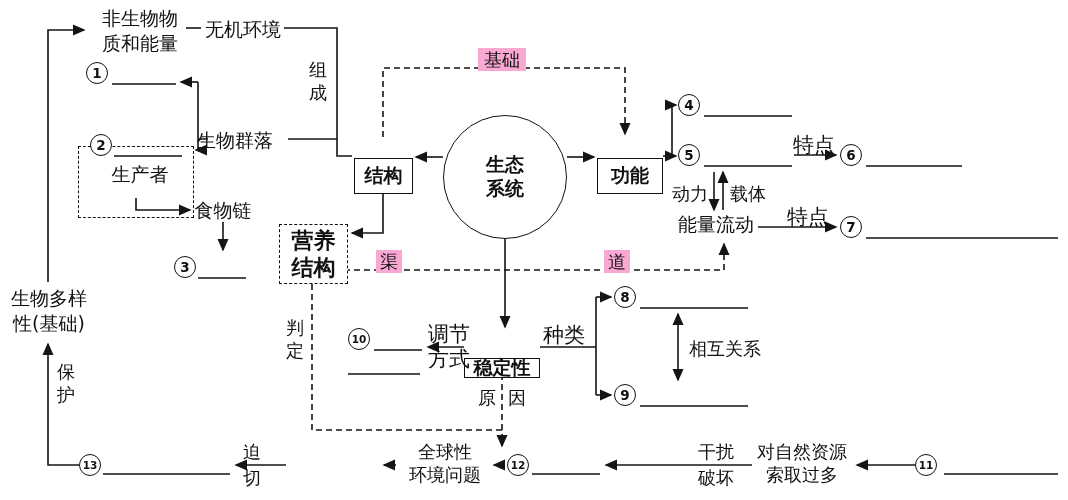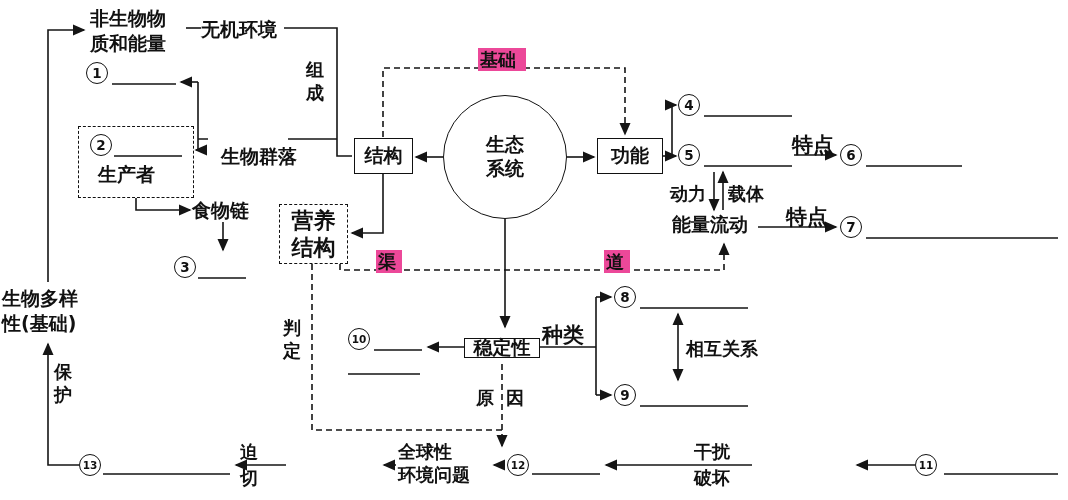--- a/index.html
+++ b/index.html
@@ -3,29 +3,29 @@
 <meta charset="utf-8">
 <style>
   html,body{margin:0;padding:0;background:#fff;}
   .stage{position:relative;width:1068px;height:500px;background:#fff;overflow:hidden;
          font-family:"DejaVu Sans","Liberation Sans",sans-serif;color:#111;}
   svg.wires{position:absolute;left:0;top:0;z-index:1;}
   svg.wires path{stroke:#151515;stroke-width:1.6;fill:none;}
   svg.wires path.thin{stroke-width:1.3;}
   svg.wires path.d{stroke-dasharray:6 4;}
   svg.wires path.d2{stroke-dasharray:4 3;}
-  .lbl{position:absolute;font-weight:700;white-space:pre-line;
+  .lbl{position:absolute;text-align:center;font-weight:400;white-space:pre-line;
        line-height:1.3;font-size:18px;z-index:2;}
   .f19{font-size:19px;}
   .f17{font-size:21px;}
-  .onl{background:#ec4899;padding:0 2px;}
+  .onl{background:#f9a8d4;padding:0 2px;}
   .gap26{line-height:25px;}
   .box{position:absolute;border:1.7px solid #111;background:#fff;display:flex;align-items:center;
        justify-content:center;font-weight:700;text-align:center;white-space:pre-line;
-       line-height:1.25;font-size:19px;z-index:2;box-sizing:border-box;}
+       line-height:1.25;font-size:19px;z-index:2;box-sizing:border-box;margin-top:20px;}
   .dashedbox{border-style:dashed;}
   .circlenode{border-radius:50%;}
   .hollow{background:transparent;z-index:1;}
   .cnum{position:absolute;width:22px;height:22px;border:1.6px solid #111;border-radius:50%;
         background:#fff;display:flex;align-items:center;justify-content:center;
         font-size:13.5px;font-weight:700;z-index:3;box-sizing:border-box;}
   .cnum.sm{font-size:10.5px;}
 </style>
 </head>
 <body>
@@ -101,40 +101,44 @@
 结构</div>
   <div class="box" style="left:354px;top:138px;width:59px;height:36px;">结构</div>
   <div class="box" style="left:597px;top:138px;width:66px;height:36px;">功能</div>
   <div class="box circlenode" style="left:443px;top:95px;width:124px;height:124px;">生态
 系统</div>
   <div class="box" style="left:464px;top:338px;width:76px;height:20px;">稳定性</div>
 
   <div class="lbl f19" style="left:90px;top:6px;width:100px;">非生物物
 质和能量</div>
   <div class="lbl f19" style="left:201px;top:17px;width:84px;">无机环境</div>
-  <div class="lbl f19" style="left:221px;top:128px;width:84px;margin-top:16px;">生物群落</div>
+  <div class="lbl f19" style="left:193px;top:128px;width:84px;">生物群落</div>
   <div class="lbl f19" style="left:98px;top:162px;width:84px;">生产者</div>
   <div class="lbl f19" style="left:192px;top:198px;width:62px;">食物链</div>
   <div class="lbl f19" style="left:672px;top:212px;width:88px;">能量流动</div>
   <div class="lbl f19" style="left:2px;top:286px;width:94px;">生物多样
 性(基础)</div>
   <div class="lbl" style="left:398px;top:440px;width:94px;">全球性
 环境问题</div>
+  <div class="lbl" style="left:750px;top:440px;width:104px;">对自然资源
+索取过多</div>
 
   <div class="lbl" style="left:306px;top:58px;width:24px;">组
 成</div>
   <div class="lbl onl" style="left:478px;top:48px;width:44px;">基础</div>
   <div class="lbl f17" style="left:792px;top:132px;width:44px;">特点</div>
   <div class="lbl f17" style="left:786px;top:204px;width:44px;">特点</div>
   <div class="lbl" style="left:670px;top:182px;width:40px;">动力</div>
   <div class="lbl" style="left:728px;top:182px;width:40px;">载体</div>
   <div class="lbl onl" style="left:376px;top:250px;width:22px;">渠</div>
   <div class="lbl onl" style="left:604px;top:250px;width:22px;">道</div>
   <div class="lbl" style="left:283px;top:316px;width:24px;">判
 定</div>
+  <div class="lbl f17 gap26" style="left:426px;top:322px;width:46px;">调节
+方式</div>
   <div class="lbl f17" style="left:542px;top:322px;width:44px;">种类</div>
   <div class="lbl" style="left:686px;top:337px;width:78px;">相互关系</div>
   <div class="lbl" style="left:476px;top:386px;width:22px;">原</div>
   <div class="lbl" style="left:506px;top:386px;width:22px;">因</div>
   <div class="lbl" style="left:54px;top:360px;width:24px;">保
 护</div>
   <div class="lbl" style="left:240px;top:440px;width:24px;">迫</div>
   <div class="lbl" style="left:240px;top:466px;width:24px;">切</div>
   <div class="lbl" style="left:694px;top:440px;width:44px;">干扰</div>
   <div class="lbl" style="left:694px;top:466px;width:44px;">破坏</div>

